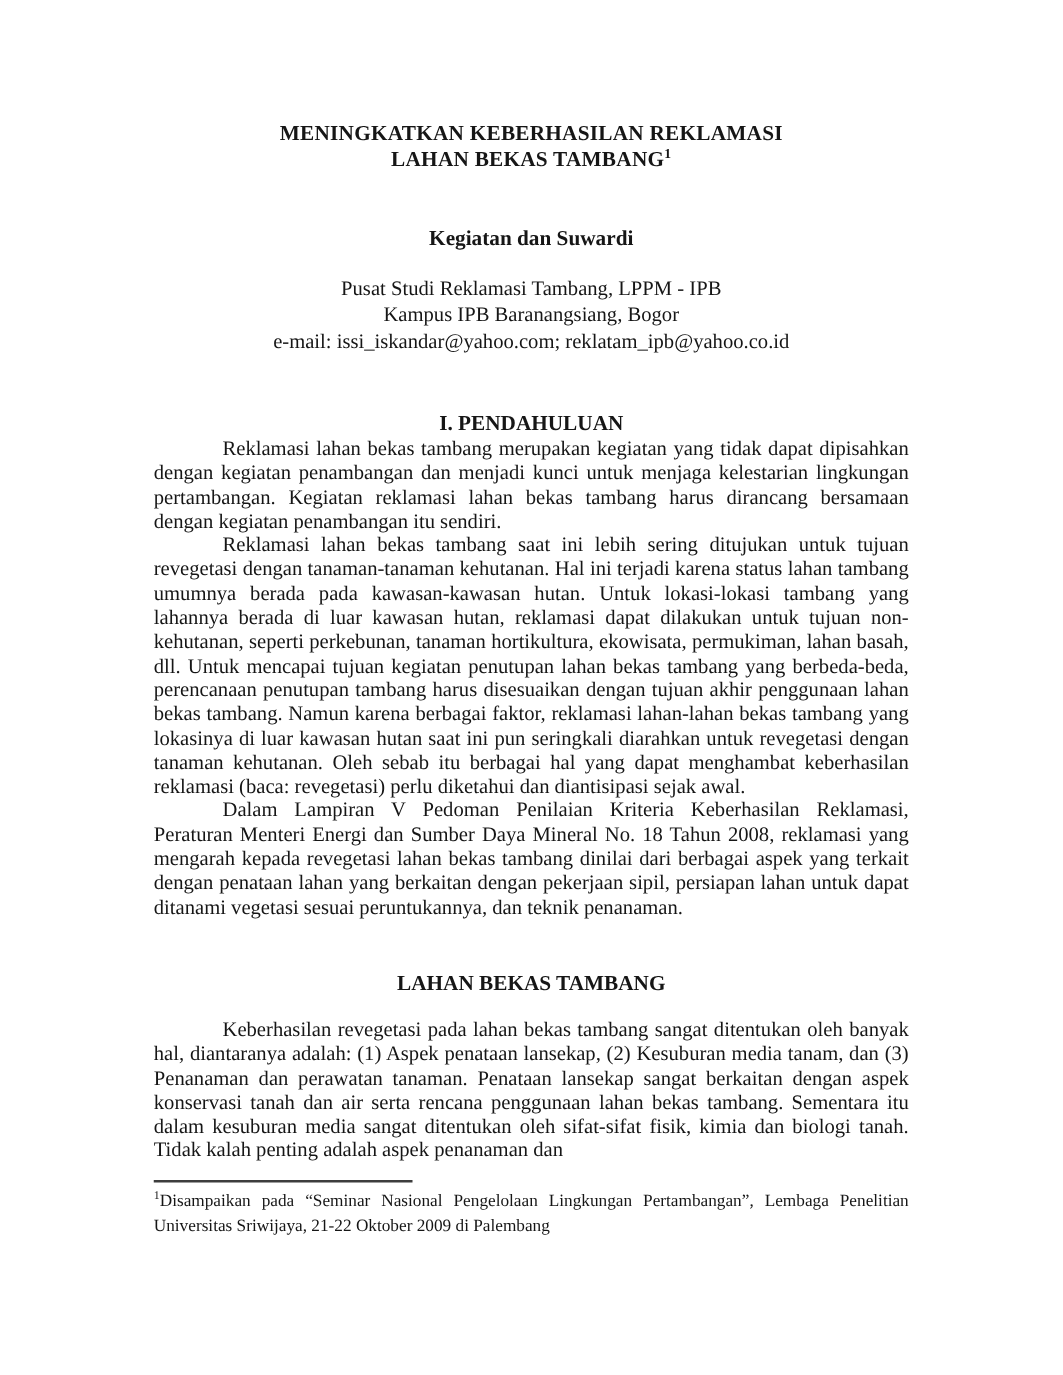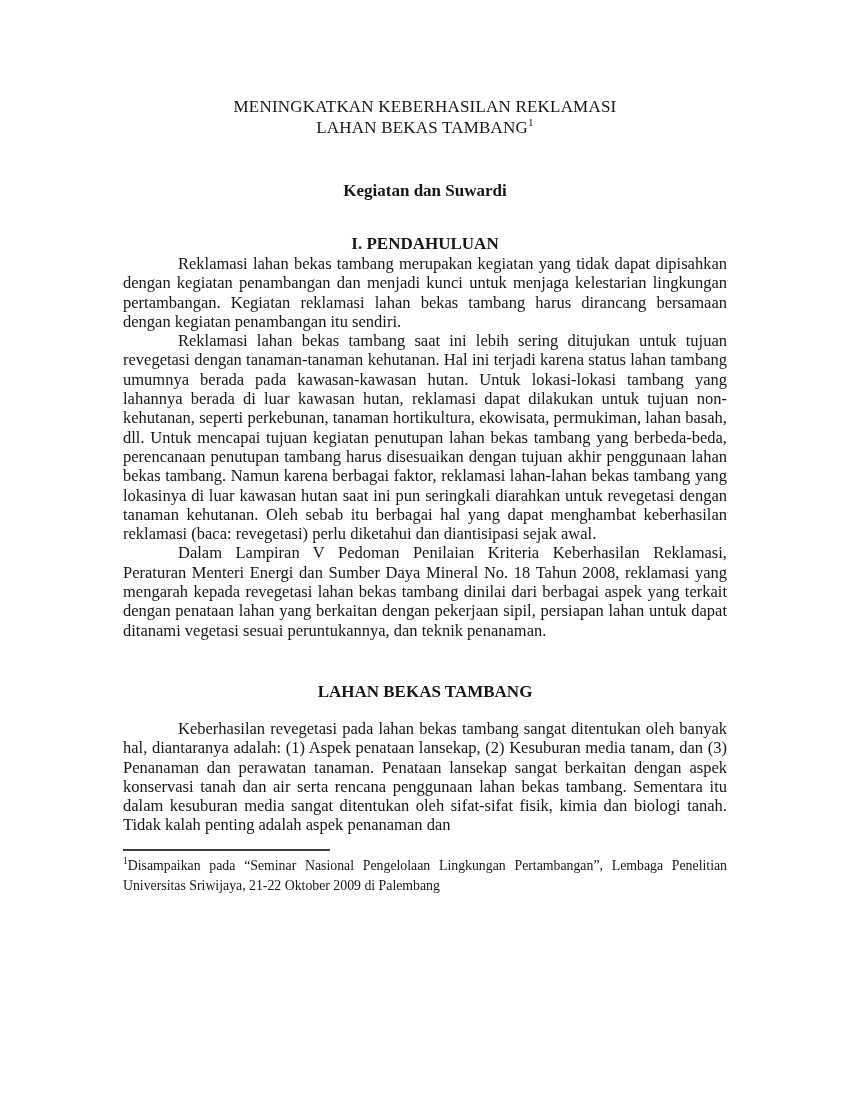--- a/index.html
+++ b/index.html
@@ -19,21 +19,21 @@
     width: 850px;
     height: 1100px;
     background: #ffffff;
     box-sizing: border-box;
     padding: 96px 123px 0 123px;
   }
   .doc-title {
     margin: 0;
     text-align: center;
     font-size: 17px;
-    font-weight: normal;
+    font-weight: bold;
     line-height: 21px;
     letter-spacing: 0.2px;
   }
   .doc-title sup {
     font-size: 11px;
     line-height: 0;
   }
   .authors {
     margin-top: 42px;
     text-align: center;
@@ -46,21 +46,21 @@
     text-align: center;
     font-size: 16.5px;
     line-height: 21px;
   }
   .section-heading {
     text-align: center;
     font-size: 17px;
     font-weight: bold;
     line-height: 21px;
   }
-  .heading-1 { margin-top: 32px; }
+  .heading-1 { margin-top: 45px; }
   .heading-2 { margin-top: 20px; margin-bottom: 17px; }
   .body-text { }
   .body-text p, .section-body p {
     margin: 0;
     font-size: 16.5px;
     line-height: 19.3px;
     text-align: justify;
     text-indent: 55px;
   }
   .footnote-block {
@@ -87,20 +87,25 @@
 
 <div class="page">
 
   <h1 class="doc-title">
     <span>MENINGKATKAN KEBERHASILAN REKLAMASI</span><br>
     <span>LAHAN BEKAS TAMBANG</span><sup>1</sup>
   </h1>
 
   <div class="authors">Kegiatan dan Suwardi</div>
 
+  <div class="affiliation">
+    <span>Pusat Studi Reklamasi Tambang, LPPM - IPB</span><br>
+    <span>Kampus IPB Baranangsiang, Bogor</span><br>
+    <span>e-mail: issi_iskandar@yahoo.com; reklatam_ipb@yahoo.co.id</span>
+  </div>
 
   <div class="section-heading heading-1">I. PENDAHULUAN</div>
 
   <div class="body-text">
     <p>Reklamasi lahan bekas tambang merupakan kegiatan yang tidak dapat dipisahkan dengan kegiatan penambangan dan menjadi kunci untuk menjaga kelestarian lingkungan pertambangan. Kegiatan reklamasi lahan bekas tambang harus dirancang bersamaan dengan kegiatan penambangan itu sendiri.</p>
     <p>Reklamasi lahan bekas tambang saat ini lebih sering ditujukan untuk tujuan revegetasi dengan tanaman-tanaman kehutanan. Hal ini terjadi karena status lahan tambang umumnya berada pada kawasan-kawasan hutan. Untuk lokasi-lokasi tambang yang lahannya berada di luar kawasan hutan, reklamasi dapat dilakukan untuk tujuan non-kehutanan, seperti perkebunan, tanaman hortikultura, ekowisata, permukiman, lahan basah, dll. Untuk mencapai tujuan kegiatan penutupan lahan bekas tambang yang berbeda-beda, perencanaan penutupan tambang harus disesuaikan dengan tujuan akhir penggunaan lahan bekas tambang. Namun karena berbagai faktor, reklamasi lahan-lahan bekas tambang yang lokasinya di luar kawasan hutan saat ini pun seringkali diarahkan untuk revegetasi dengan tanaman kehutanan. Oleh sebab itu berbagai hal yang dapat menghambat keberhasilan reklamasi (baca: revegetasi) perlu diketahui dan diantisipasi sejak awal.</p>
     <p>Dalam Lampiran V Pedoman Penilaian Kriteria Keberhasilan Reklamasi, Peraturan Menteri Energi dan Sumber Daya Mineral No. 18 Tahun 2008, reklamasi yang mengarah kepada revegetasi lahan bekas tambang dinilai dari berbagai aspek yang terkait dengan penataan lahan yang berkaitan dengan pekerjaan sipil, persiapan lahan untuk dapat ditanami vegetasi sesuai peruntukannya, dan teknik penanaman.</p>
   </div>
 
   <div class="section-heading heading-2">

